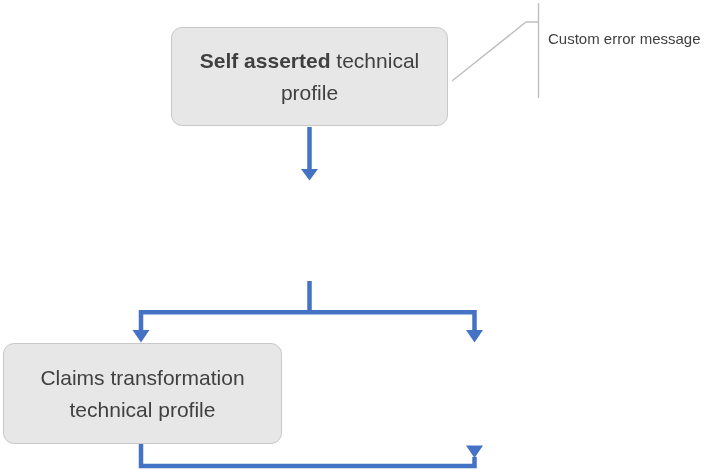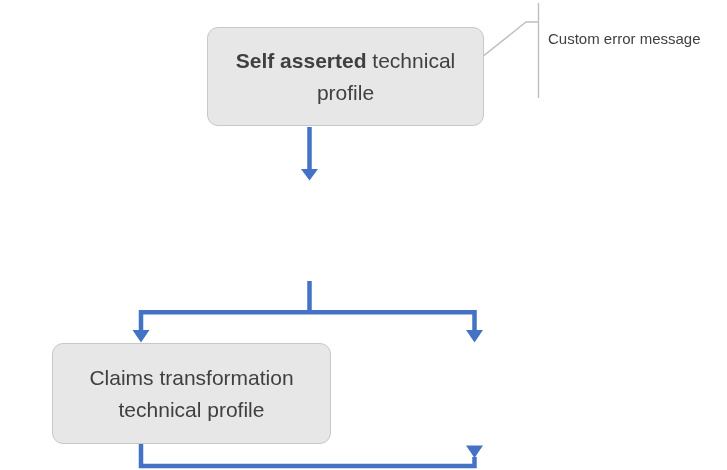--- a/index.html
+++ b/index.html
@@ -45,29 +45,28 @@
     background: var(--box-fill);
     border: 1.5px solid var(--box-border);
     border-radius: 11px;
     display: flex;
     align-items: center;
     justify-content: center;
     text-align: center;
     color: var(--text);
     font-size: 21px;
     line-height: 32px;
-    margin-left: 36px;
   }
   .node .inner { margin: 0 auto; }
   .b { font-weight: 700; }
   .n-self-asserted { left: 171px; top: 27px;  width: 277px; height: 99px; }
   .n-self-asserted .inner { width: 240px; }
   .n-validation    { left: 170px; top: 180px; width: 278px; height: 100px; }
   .n-validation .inner { width: 230px; }
-  .n-ct-profile    { left: 16px;   top: 343px; width: 279px; height: 101px; }
+  .n-ct-profile    { left: 3px;   top: 343px; width: 279px; height: 101px; }
   .n-ct-profile .inner { width: 252px; }
   .n-ct            { left: 335px; top: 344px; width: 279px; height: 100px; }
   .n-ct .inner { width: 260px; }
   .callout-text {
     position: absolute;
     left: 548px; top: 23px;
     width: 176px;
     text-align: left;
     color: var(--text);
     font-size: 15px;

